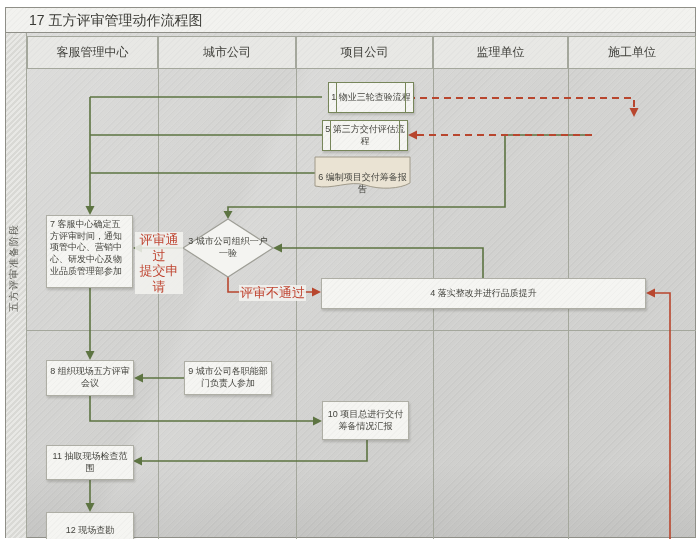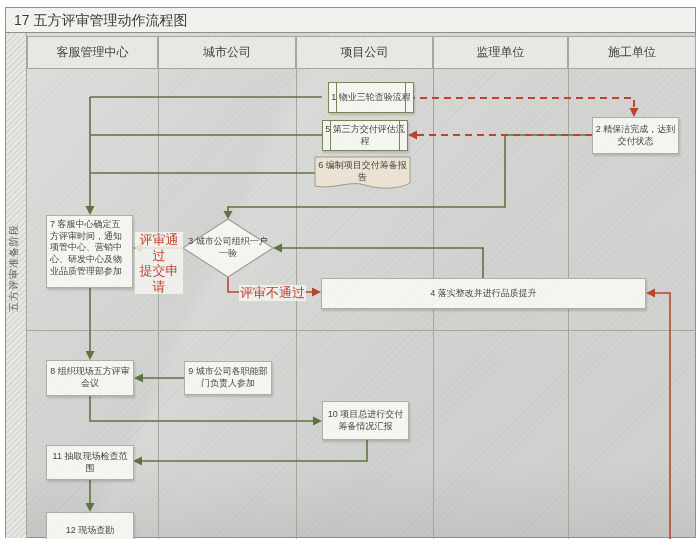--- a/index.html
+++ b/index.html
@@ -7,21 +7,21 @@
          font-family:"Liberation Sans","DejaVu Sans",sans-serif;}
   .diagram{position:absolute;left:5px;top:7px;width:691px;height:531px;
     border:1px solid #8f8f88;box-sizing:border-box;
     background:
       linear-gradient(rgba(0,0,0,0) 86%, rgba(0,0,0,0.06)),
       linear-gradient(115deg, rgba(255,255,255,0.20) 6%, rgba(255,255,255,0.02) 34%, rgba(255,255,255,0.15) 36%, rgba(255,255,255,0) 62%),
       repeating-linear-gradient(135deg, rgba(255,255,255,0.06) 0 1px, rgba(0,0,0,0.025) 1px 2px, transparent 2px 5px),
       linear-gradient(#d4d4d2,#cfcfcd);}
   .titlebar{position:absolute;left:5px;top:7px;width:691px;height:26px;box-sizing:border-box;
     background:repeating-linear-gradient(135deg, rgba(0,0,0,0.02) 0 1px, transparent 1px 4px),#f2f2ef;
-    border:1px solid #8f8f88;line-height:24px;padding-left:8px;
+    border:1px solid #8f8f88;line-height:24px;padding-left:23px;
     font-size:14px;color:#3a3a35;}
   .phase-strip{position:absolute;left:6px;top:33px;width:21px;height:505px;box-sizing:border-box;
     border-right:1px solid #a4a79c;
     background:repeating-linear-gradient(135deg, rgba(255,255,255,0.25) 0 2px, rgba(0,0,0,0.03) 2px 4px),#e0e0dc;}
   .phase-label{position:absolute;left:-50px;top:226px;width:120px;height:18px;
     transform:rotate(-90deg);text-align:center;font-size:10px;letter-spacing:1px;
     color:#5c5c55;white-space:nowrap;}
   .hdr{position:absolute;top:36px;height:33px;box-sizing:border-box;
     background:repeating-linear-gradient(135deg, rgba(0,0,0,0.02) 0 1px, transparent 1px 4px),#e8e8e5;
     border:1px solid #a4a79c;display:flex;align-items:center;justify-content:center;
@@ -116,34 +116,31 @@
   <div class="node subprocess" style="left:328px;top:82px;width:86px;height:31px;">
     <i class="sbar l"></i>
     <i class="sbar r"></i>
     <span>1 物业三轮查验流程</span>
   </div>
   <div class="node subprocess" style="left:322px;top:120px;width:86px;height:31px;">
     <i class="sbar l"></i>
     <i class="sbar r"></i>
     <span>5 第三方交付评估流程</span>
   </div>
-  <div class="node ghost" style="left:315px;top:158px;width:95px;height:27px;">
+  <div class="node ghost" style="left:315px;top:170px;width:95px;height:27px;">
     <span>6 编制项目交付筹备报告</span>
   </div>
   <div class="node lefttext" style="left:46px;top:215px;width:87px;height:73px;">
     <span>7 客服中心确定五方评审时间，通知项管中心、营销中心、研发中心及物业品质管理部参加</span>
   </div>
   <div class="node ghost" style="left:186px;top:226px;width:84px;height:44px;">
     <span>3 城市公司组织一户一验</span>
   </div>
   <div class="node" style="left:321px;top:278px;width:325px;height:31px;">
     <span>4 落实整改并进行品质提升</span>
-  </div>
-  <div class="node" style="left:592px;top:117px;width:87px;height:37px;">
-    <span>2 精保洁完成，达到交付状态</span>
   </div>
   <div class="node" style="left:46px;top:360px;width:88px;height:36px;">
     <span>8 组织现场五方评审会议</span>
   </div>
   <div class="node" style="left:184px;top:361px;width:88px;height:34px;">
     <span>9 城市公司各职能部门负责人参加</span>
   </div>
   <div class="node" style="left:322px;top:401px;width:87px;height:39px;">
     <span>10 项目总进行交付筹备情况汇报</span>
   </div>

